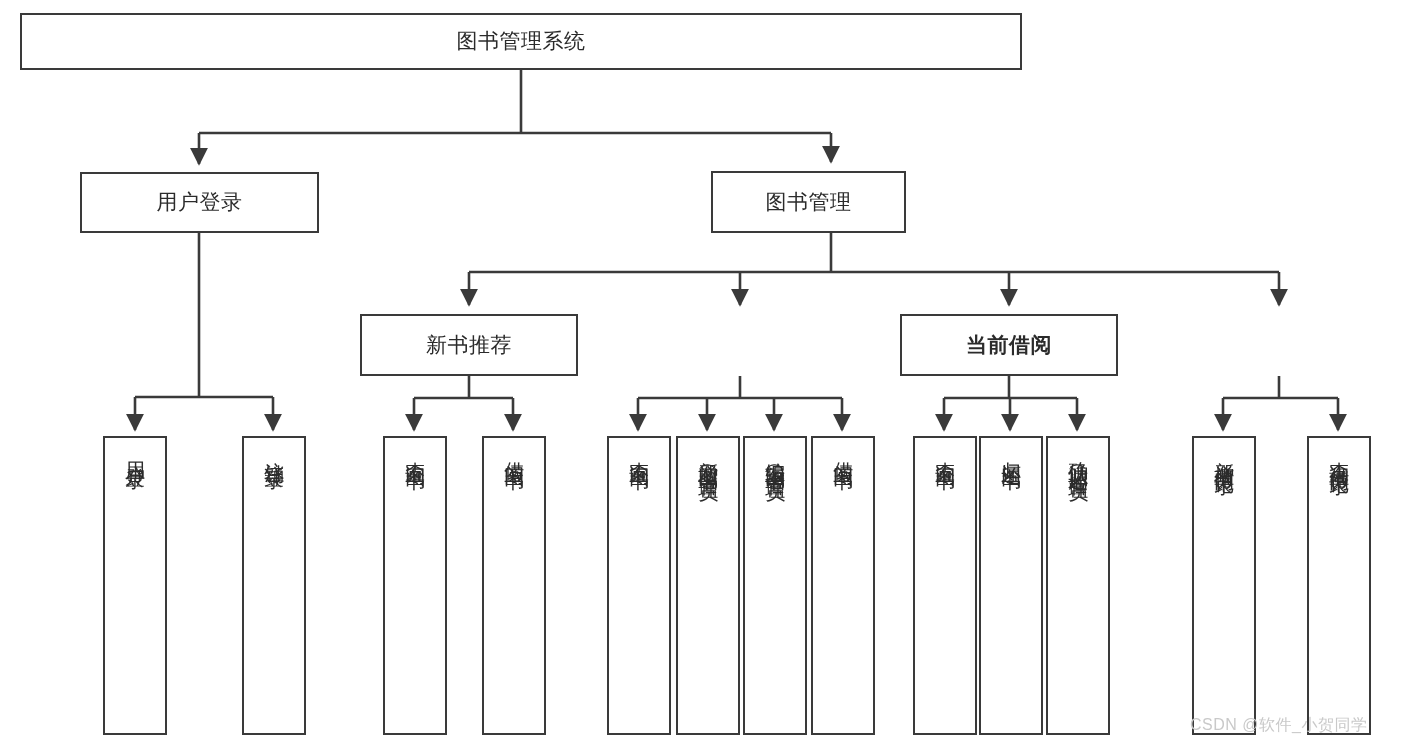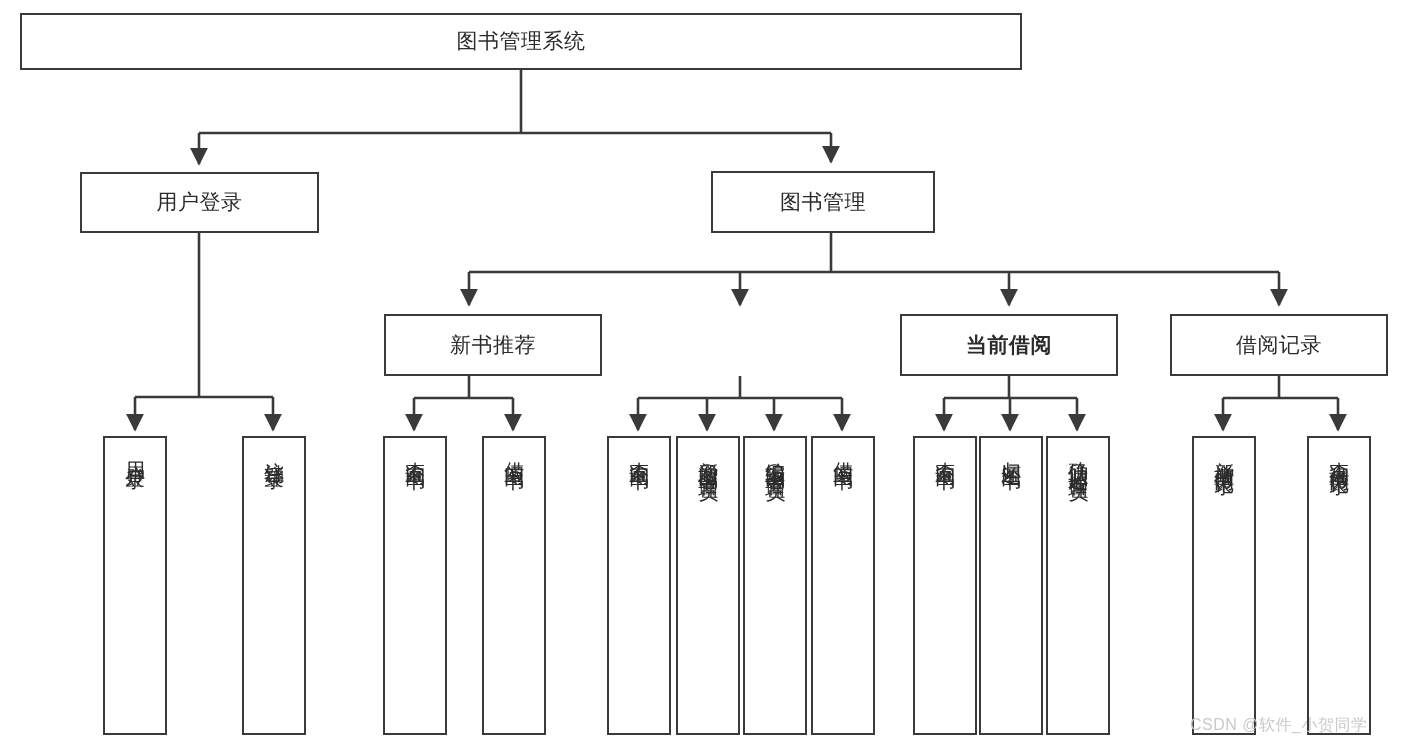--- a/index.html
+++ b/index.html
@@ -120,32 +120,29 @@
     </g>
   </svg>
 
   <div class="node horiz" style="left:20px; top:13px; width:1002px; height:57px;">
     <span class="label">图书管理系统</span>
   </div>
 
   <div class="node horiz" style="left:80px; top:172px; width:239px; height:61px;">
     <span class="label">用户登录</span>
   </div>
-  <div class="node horiz" style="left:711px; top:171px; width:224px; height:62px;">
+  <div class="node horiz" style="left:711px; top:171px; width:195px; height:62px;">
     <span class="label">图书管理</span>
   </div>
 
-  <div class="node horiz" style="left:360px; top:314px; width:218px; height:62px;margin-left:24px;">
+  <div class="node horiz" style="left:360px; top:314px; width:218px; height:62px;">
     <span class="label">新书推荐</span>
   </div>
   <div class="node horiz" style="left:900px; top:314px; width:218px; height:62px;font-weight:bold;">
     <span class="label">当前借阅</span>
-  </div>
-  <div class="node horiz" style="left:1170px; top:314px; width:218px; height:62px;">
-    <span class="label">借阅记录</span>
   </div>
 
   <div class="node vert" style="left:103px; top:436px; width:64px; height:299px;">
     <span class="label">用户登录</span>
   </div>
   <div class="node vert" style="left:242px; top:436px; width:64px; height:299px;">
     <span class="label">注销登录</span>
   </div>
 
   <div class="node vert" style="left:383px; top:436px; width:64px; height:299px;">

